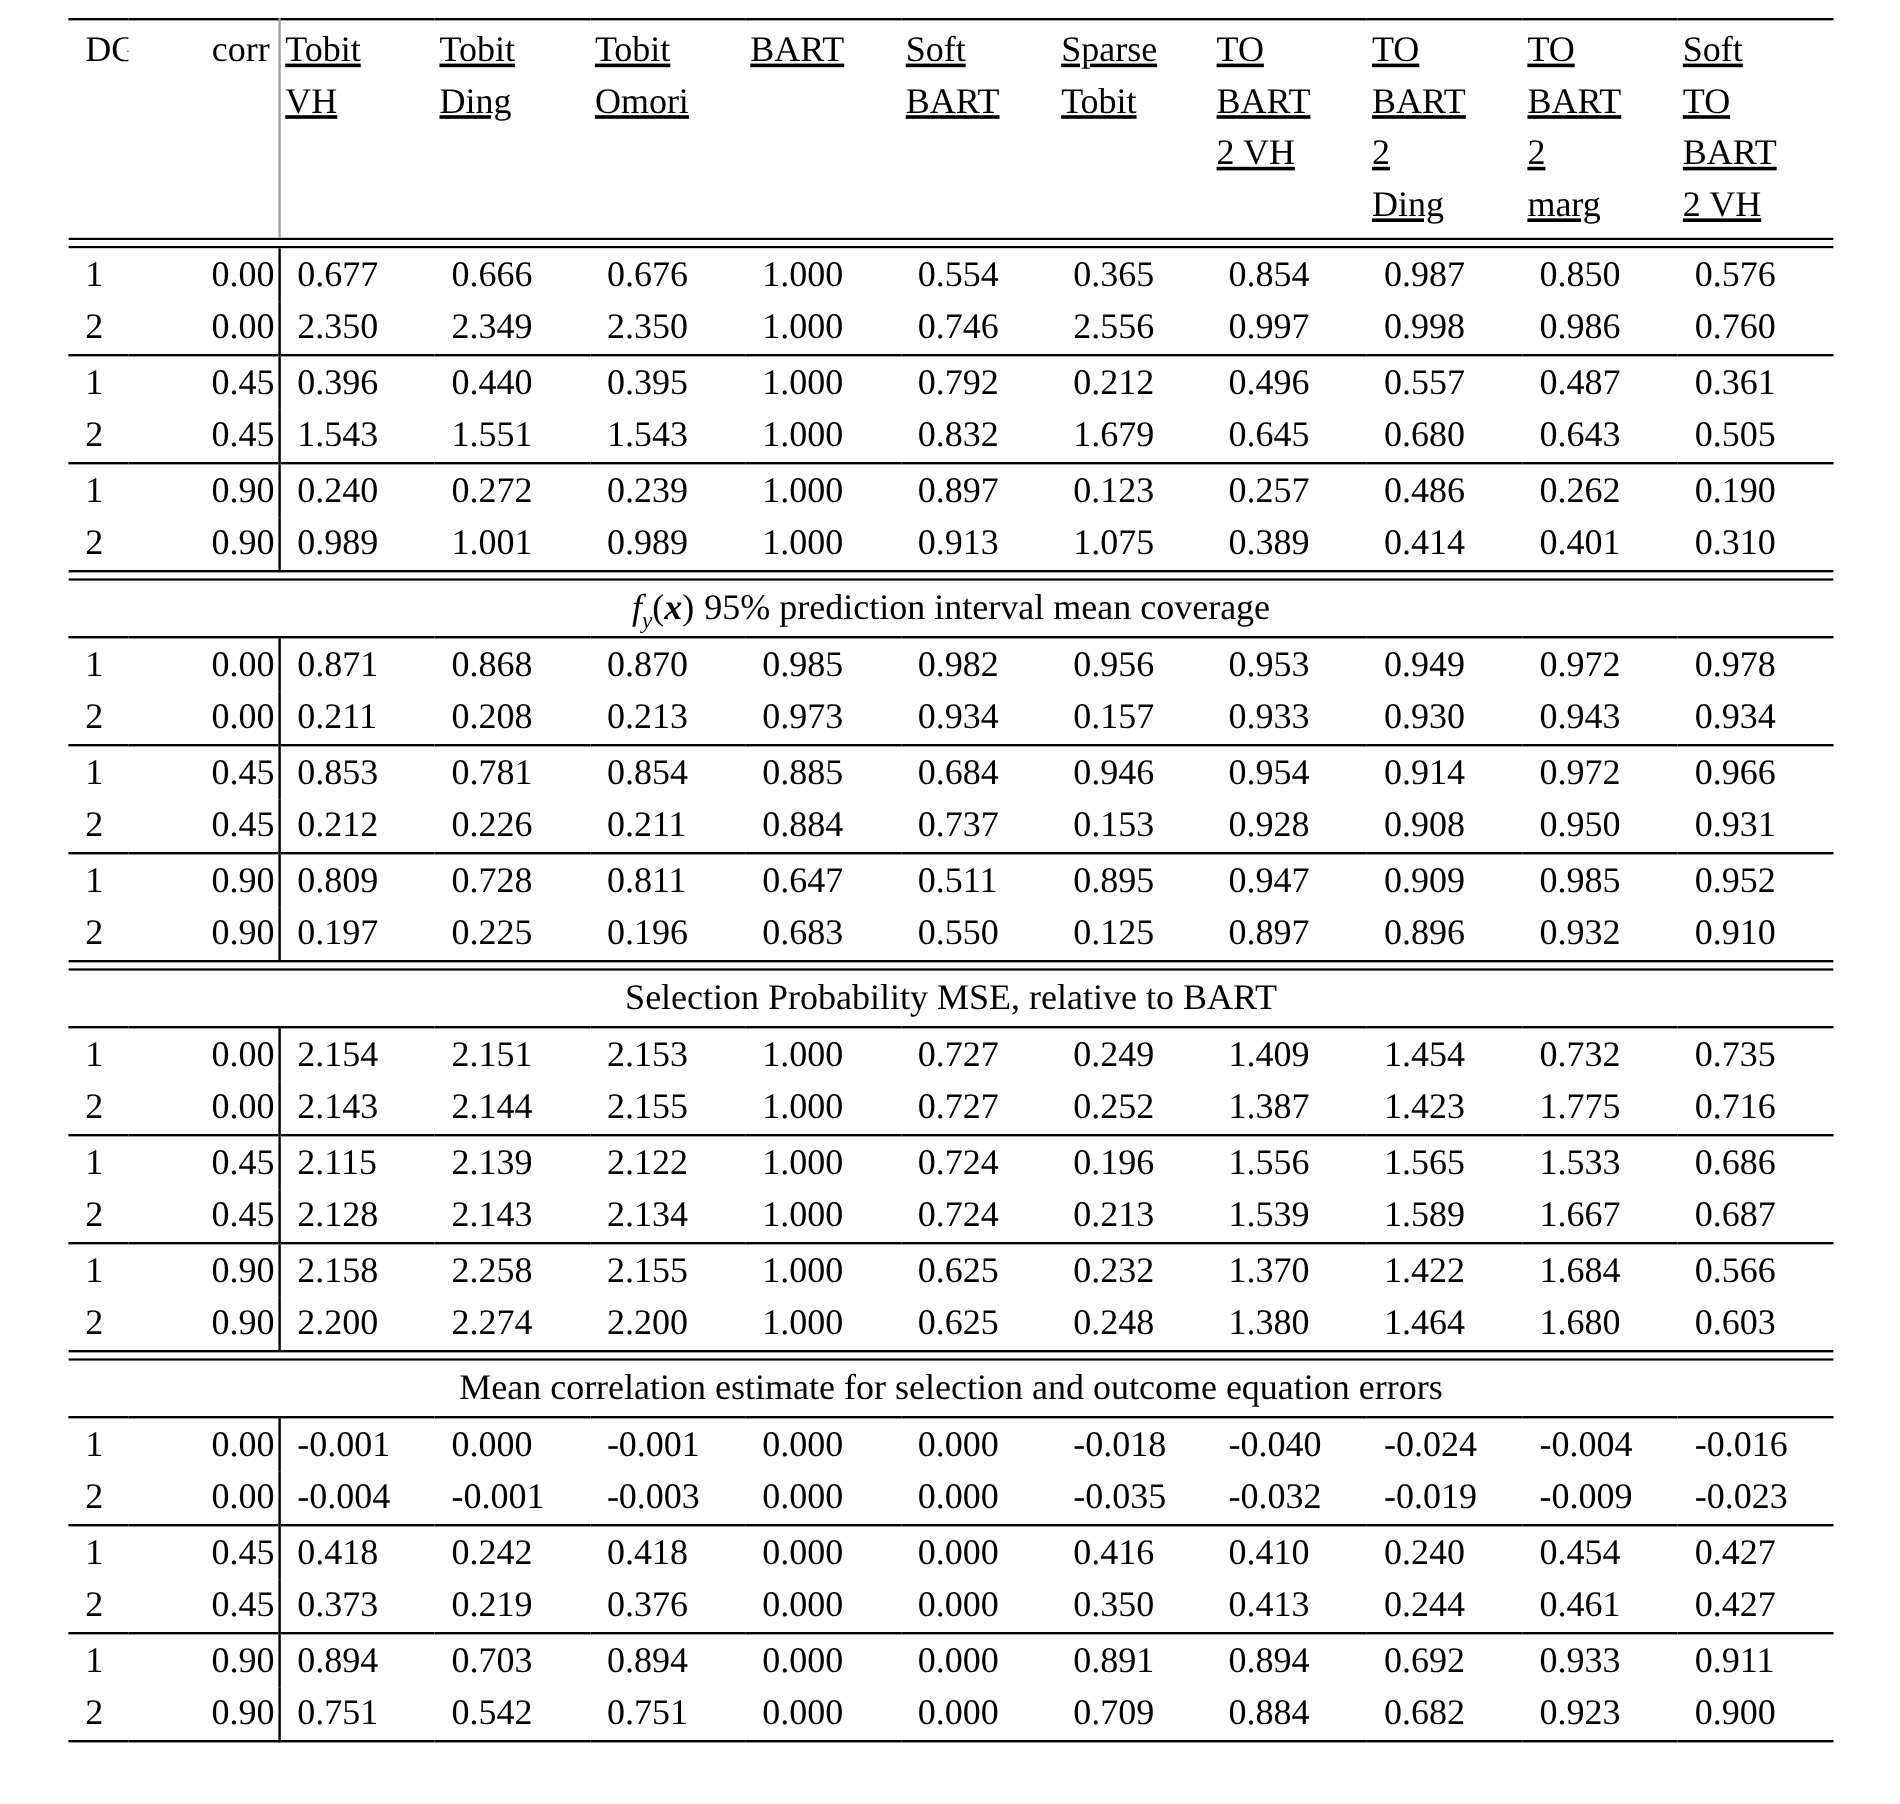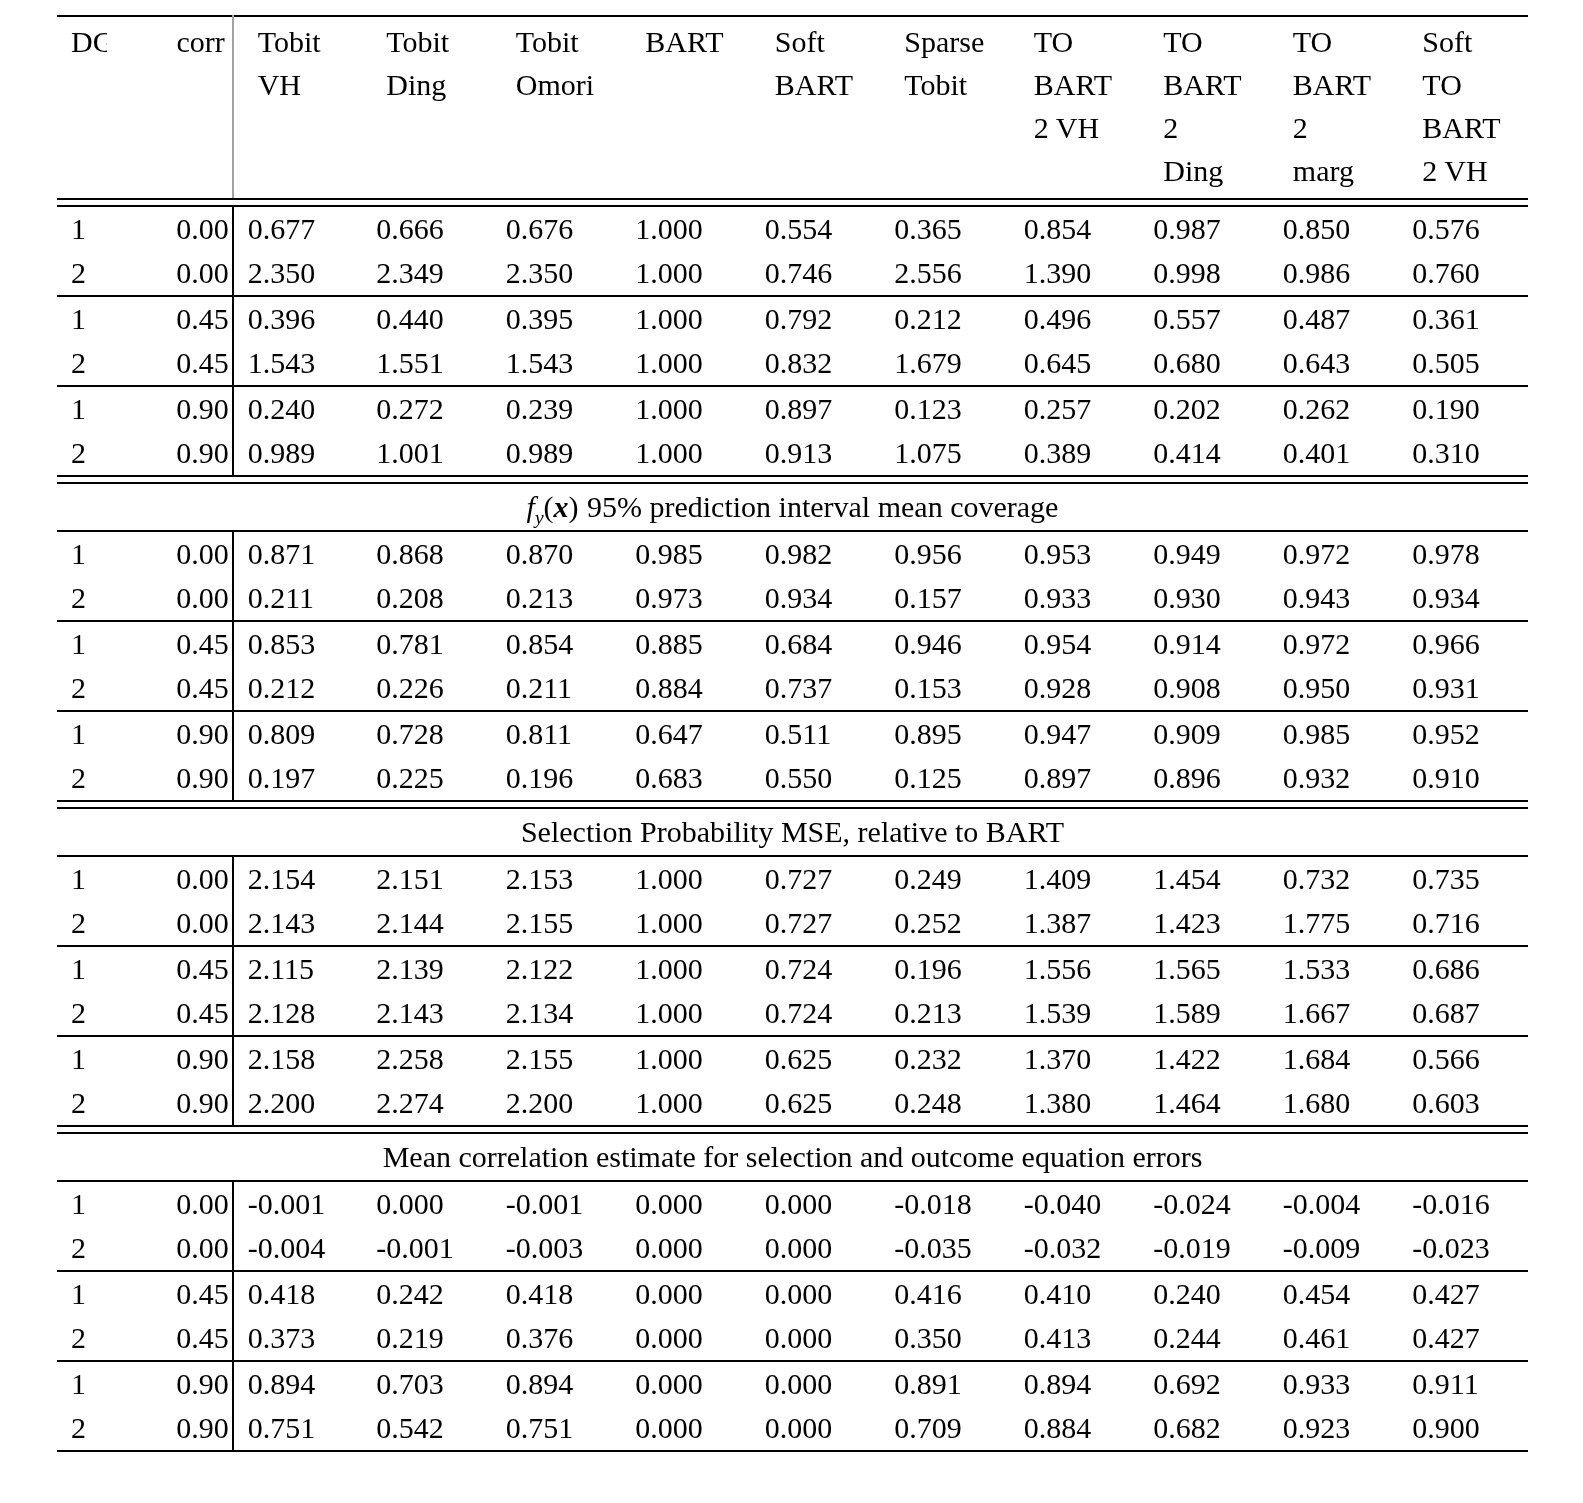--- a/index.html
+++ b/index.html
@@ -34,21 +34,21 @@
     line-height: 43px;
     white-space: pre-line;
     padding-top: 3px;
   }
   th.h-dgp { padding-left: 14px; }
   th.h-corr {
     text-align: right;
     padding-right: 7px;
     border-right: 2px solid #a3a3a3;
   }
-  th.h-method { padding-left: 24px; }
+  th.h-method { padding-left: 4px; text-decoration: underline; }
   tbody td {
     height: 44px;
     line-height: 44px;
     white-space: nowrap;
   }
   td.dgp { padding-left: 14px; text-align: left; }
   td.corr {
     text-align: right;
     padding-right: 3px;
     border-right: 2px solid #000;
@@ -150,21 +150,21 @@
       </tr>
       <tr>
         <td class="dgp">2</td>
         <td class="corr">0.00</td>
         <td class="val">2.350</td>
         <td class="val">2.349</td>
         <td class="val">2.350</td>
         <td class="val">1.000</td>
         <td class="val">0.746</td>
         <td class="val">2.556</td>
-        <td class="val">1.390</td>
+        <td class="val">0.997</td>
         <td class="val">0.998</td>
         <td class="val">0.986</td>
         <td class="val">0.760</td>
       </tr>
       <tr class="group-start">
         <td class="dgp">1</td>
         <td class="corr">0.45</td>
         <td class="val">0.396</td>
         <td class="val">0.440</td>
         <td class="val">0.395</td>
@@ -193,21 +193,21 @@
       <tr class="group-start">
         <td class="dgp">1</td>
         <td class="corr">0.90</td>
         <td class="val">0.240</td>
         <td class="val">0.272</td>
         <td class="val">0.239</td>
         <td class="val">1.000</td>
         <td class="val">0.897</td>
         <td class="val">0.123</td>
         <td class="val">0.257</td>
-        <td class="val">0.202</td>
+        <td class="val">0.486</td>
         <td class="val">0.262</td>
         <td class="val">0.190</td>
       </tr>
       <tr>
         <td class="dgp">2</td>
         <td class="corr">0.90</td>
         <td class="val">0.989</td>
         <td class="val">1.001</td>
         <td class="val">0.989</td>
         <td class="val">1.000</td>

